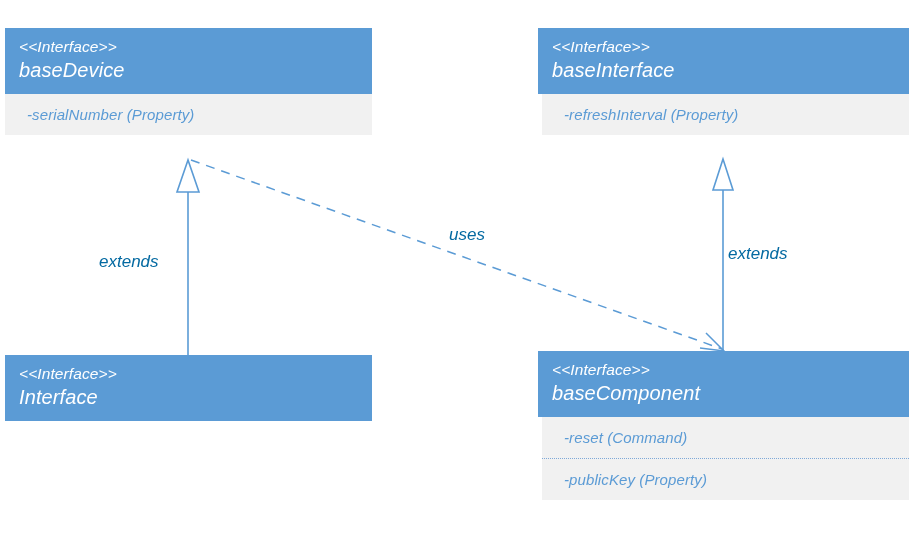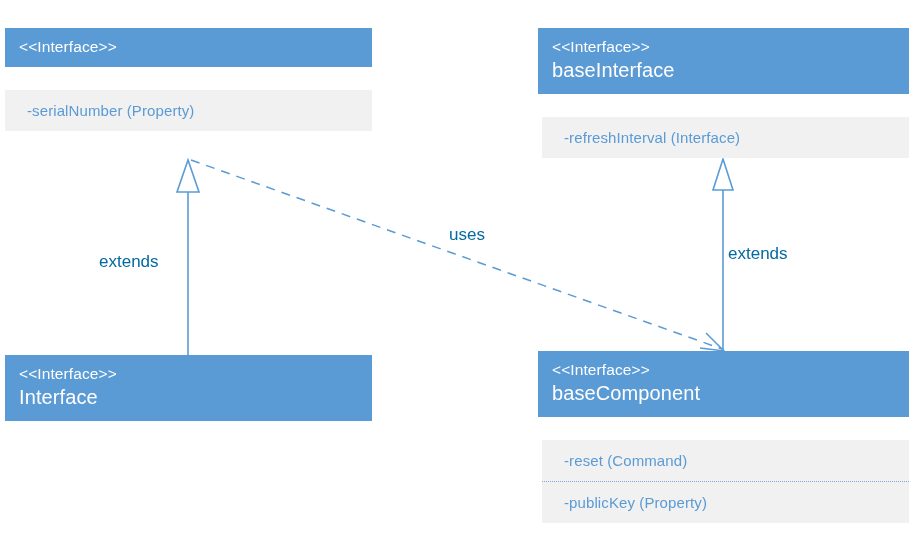--- a/index.html
+++ b/index.html
@@ -14,20 +14,21 @@
     overflow: hidden;
     font-family: "Liberation Sans", sans-serif;
     -webkit-font-smoothing: antialiased;
   }
 
   #diagram-canvas {
     position: absolute;
     inset: 0;
     width: 909px;
     height: 432px;
+    font-style: italic;
   }
 
   
   #connector-layer {
     position: absolute;
     left: 0;
     top: 0;
     width: 909px;
     height: 558px;
     z-index: 1;
@@ -53,21 +54,20 @@
   }
   .uml-name {
     font-size: 20px;
     line-height: 27px;
     color: #ffffff;
     letter-spacing: 0.1px;
   }
   .uml-body {
     background: #f1f1f1;
     box-sizing: border-box;
-    margin-top: 23px;
   }
   .uml-member {
     font-size: 15px;
     line-height: 19px;
     color: #5b9bd5;
     padding: 11px 14px 11px 22px;
     box-sizing: border-box;
     letter-spacing: 0.1px;
   }
   .uml-member + .uml-member {
@@ -118,33 +118,34 @@
      baseComponent : dashed line + open arrowhead --&gt;
     <g>
       <line x1="191" y1="160" x2="722" y2="349" stroke="#5b9bd5" stroke-width="1.5" stroke-dasharray="9 7"></line>
       <path d="M 706 333 L 724 351 L 700 348" fill="none" stroke="#5b9bd5" stroke-width="1.5"></path>
     </g>
   </svg>
 
   <div class="uml-class" id="class-basedevice">
     <div class="uml-header">
       <div class="uml-stereotype">&lt;&lt;Interface&gt;&gt;</div>
+      <div class="uml-name">baseDevice</div>
     </div>
     <div class="uml-body">
       <div class="uml-member">-serialNumber (Property)</div>
     </div>
   </div>
 
   <div class="uml-class" id="class-baseinterface">
     <div class="uml-header">
       <div class="uml-stereotype">&lt;&lt;Interface&gt;&gt;</div>
       <div class="uml-name">baseInterface</div>
     </div>
     <div class="uml-body">
-      <div class="uml-member">-refreshInterval (Interface)</div>
+      <div class="uml-member">-refreshInterval (Property)</div>
     </div>
   </div>
 
   <div class="uml-class" id="class-thermostat">
     <div class="uml-header">
       <div class="uml-stereotype">&lt;&lt;Interface&gt;&gt;</div>
       <div class="uml-name">Interface</div>
     </div>
   </div>
 

